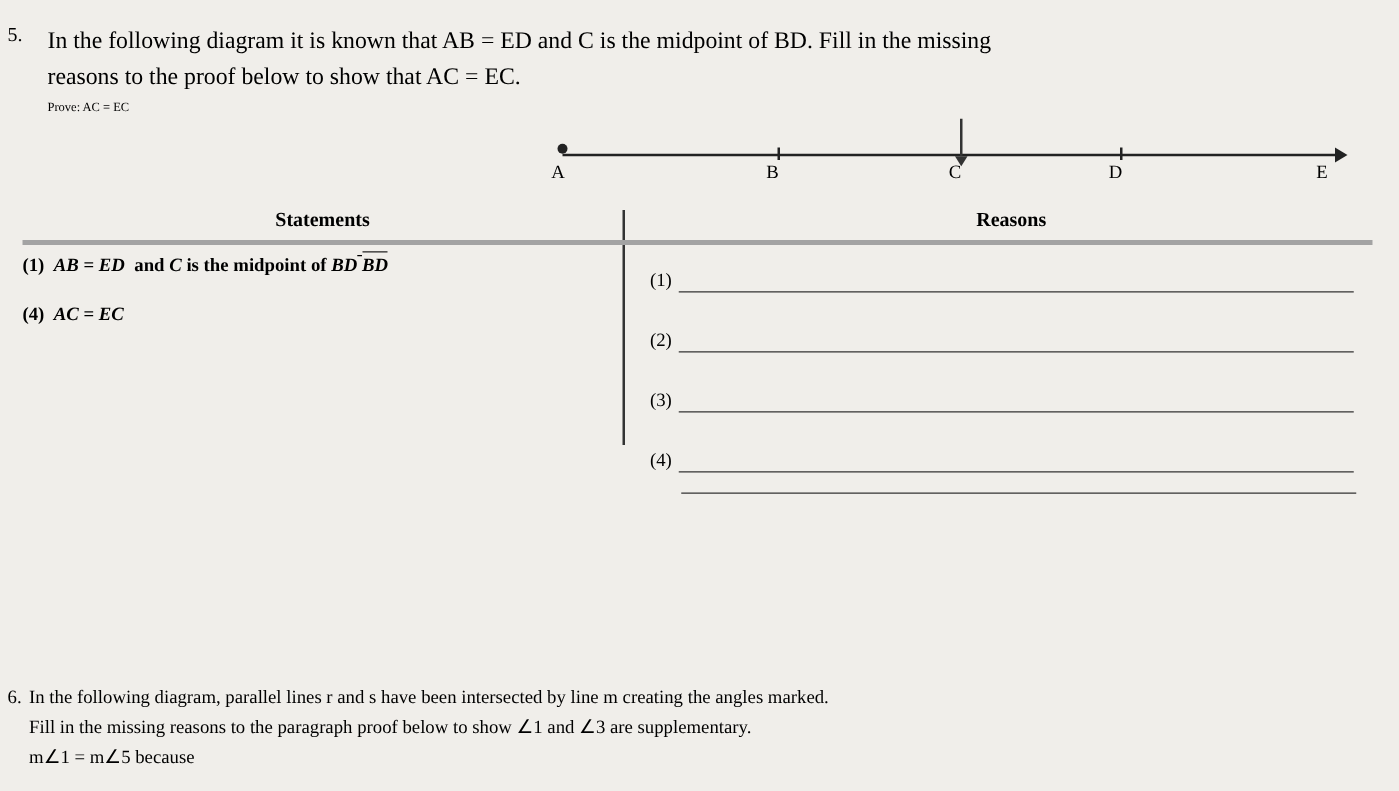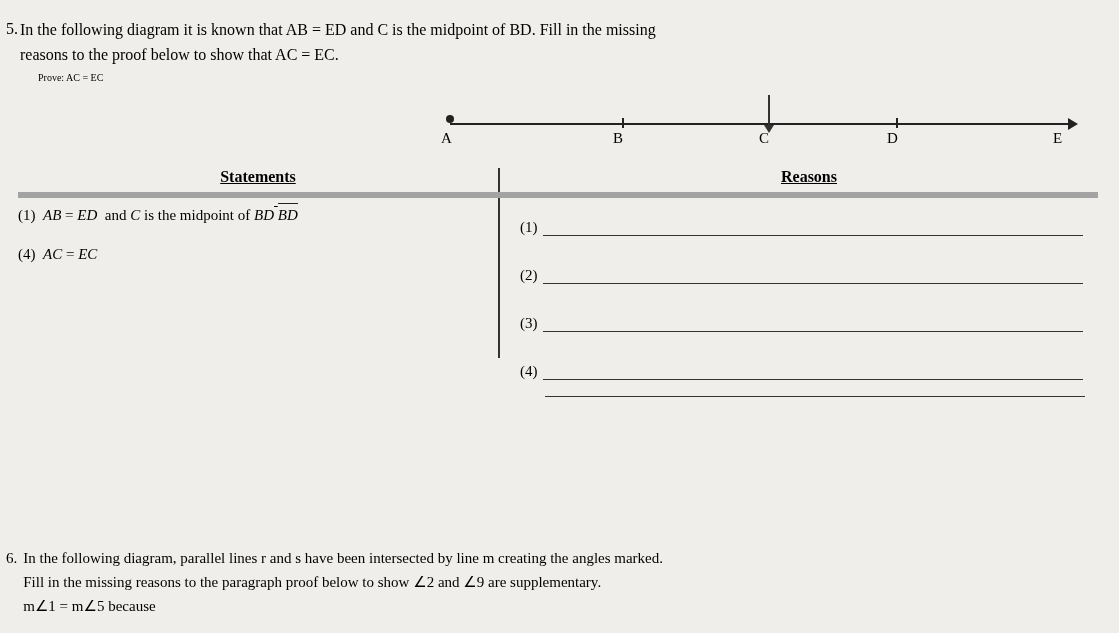--- a/index.html
+++ b/index.html
@@ -19,22 +19,23 @@
     }
 
     .problem-number {
       position: absolute;
       left: 6px;
       top: 20px;
       font-size: 16px;
     }
 
     .question-text {
-      font-size: 16px;
+      font-size: 19px;
       line-height: 1.55;
+      margin-left: 18px;
       margin-bottom: 4px;
     }
 
     .prove-text {
       font-size: 10px;
       margin-left: 18px;
       margin-bottom: 10px;
     }
 
     .diagram-area {
@@ -97,23 +98,22 @@
 
     .proof-table {
       position: absolute;
       top: 168px;
       left: 18px;
       width: 1080px;
     }
 
     .table-header-row {
       display: flex;
-      border-bottom: 6px solid #a3a3a3;
+      border-bottom: 4px solid #a3a3a3;
       margin-bottom: 0px;
-      text-decoration: underline;
     }
 
     .statements-col {
       width: 480px;
       padding-bottom: 4px;
     }
 
     .divider-line {
       width: 2px;
       background: #333;
@@ -138,20 +138,21 @@
       font-size: 16px;
     }
 
     .table-body {
       display: flex;
     }
 
     .statements-body {
       width: 480px;
       padding-top: 6px;
+      font-weight: bold;
     }
 
     .statement-item {
       font-size: 15px;
       margin-bottom: 16px;
       line-height: 1.5;
     }
 
     .reasons-body {
       flex: 1;
@@ -279,17 +280,17 @@
       <div class="bottom-line"></div>
     </div>
   </div>
 </div>
 
 <div style="position:absolute; bottom: 15px; left: 6px; width: 1105px;">
   <div style="display:flex; align-items:flex-start; font-size:15px; line-height:1.6;">
     <span style="margin-right:6px;">6.</span>
     <div>
       <div>In the following diagram, parallel lines r and s have been intersected by line m creating the angles marked.</div>
-      <div>Fill in the missing reasons to the paragraph proof below to show ∠2 and ∠9 are supplementary.</div>
+      <div>Fill in the missing reasons to the paragraph proof below to show ∠1 and ∠3 are supplementary.</div>
       <div>m∠1 = m∠5 because</div>
     </div>
   </div>
 </div>
 
 </body></html>

